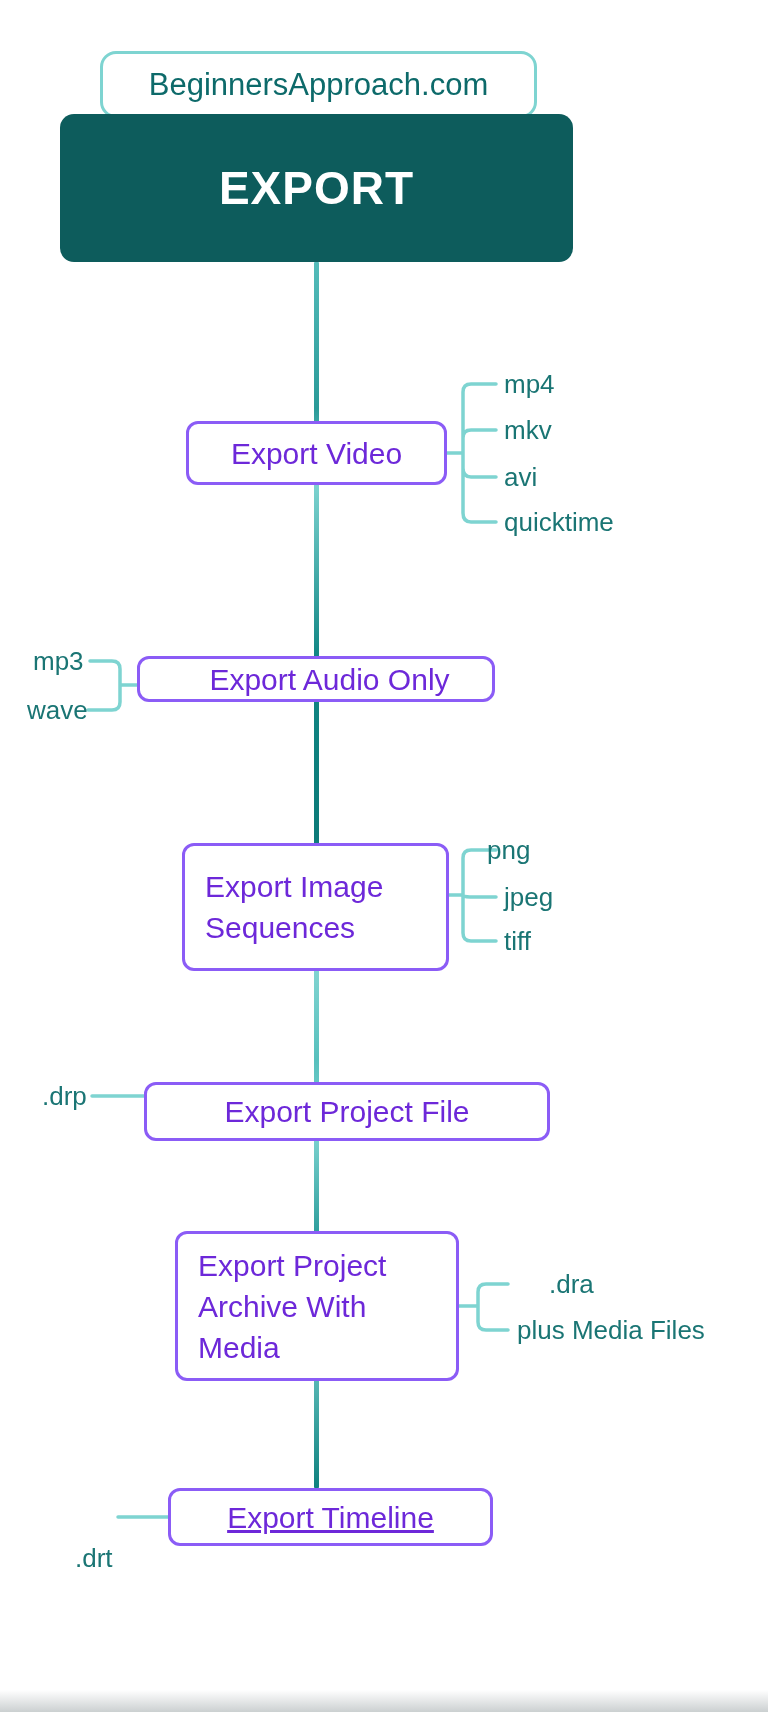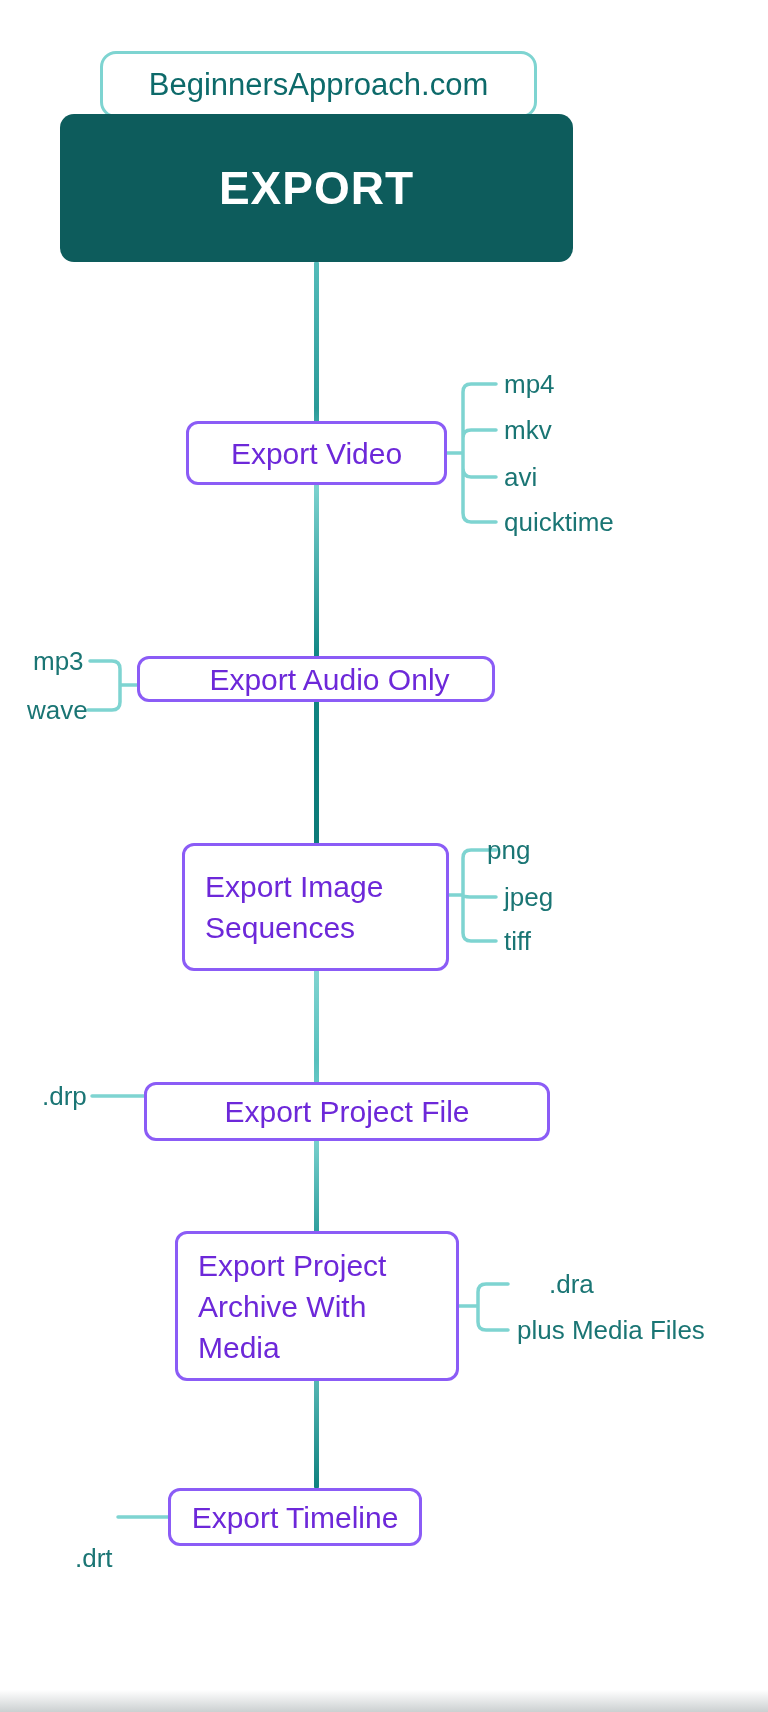--- a/index.html
+++ b/index.html
@@ -74,21 +74,21 @@
     padding: 0 20px;
     line-height: 41px;
   }
   .node.center { justify-content: center; text-align: center; }
   .node.left-align { justify-content: flex-start; text-align: left; }
   .n1 { left: 186px; top: 421px; width: 261px; height: 64px; }
   .n2 { left: 137px; top: 656px; width: 358px; height: 46px; padding-left: 47px; }
   .n3 { left: 182px; top: 843px; width: 267px; height: 128px; }
   .n4 { left: 144px; top: 1066px; width: 406px; height: 59px; margin-top: 16px; }
   .n5 { left: 175px; top: 1231px; width: 284px; height: 150px; }
-  .n6 { left: 168px; top: 1488px; width: 254px; height: 58px; }
+  .n6 { left: 168px; top: 1488px; width: 325px; height: 58px; text-decoration: underline; }
   .fmt {
     position: absolute;
     color: #1a7574;
     font-size: 26px;
     font-weight: 400;
     white-space: nowrap;
     line-height: 30px;
     text-align: center;
   }
   .bottom-fade {

